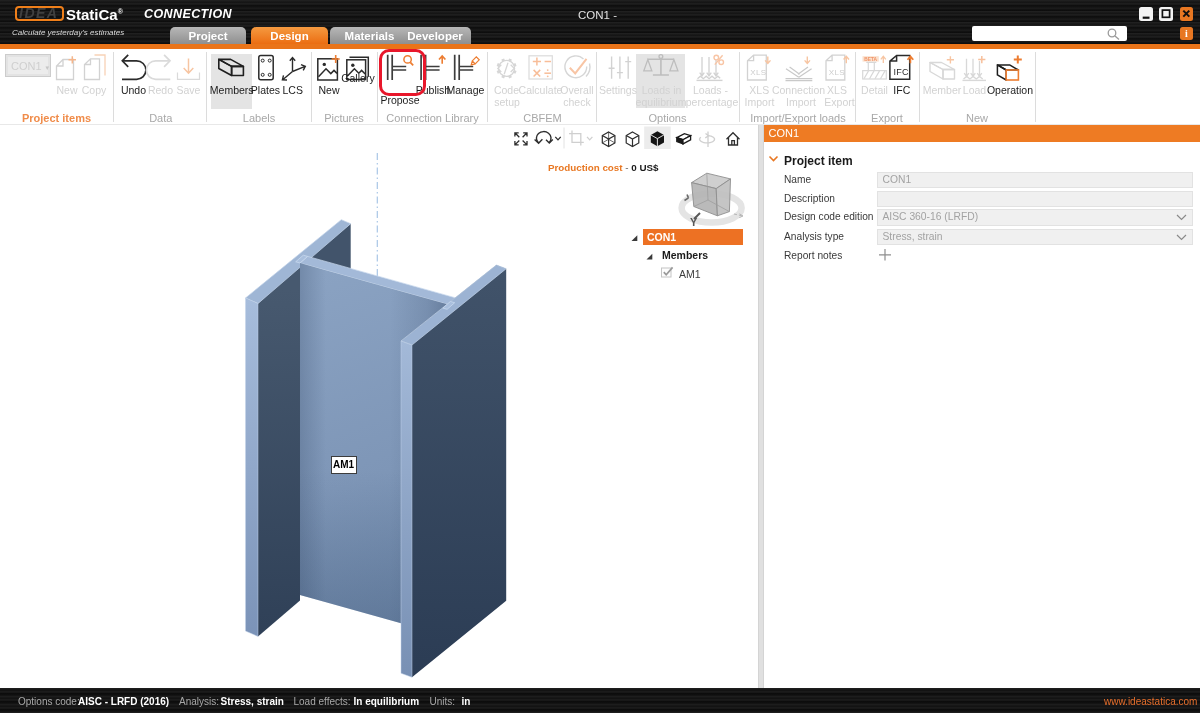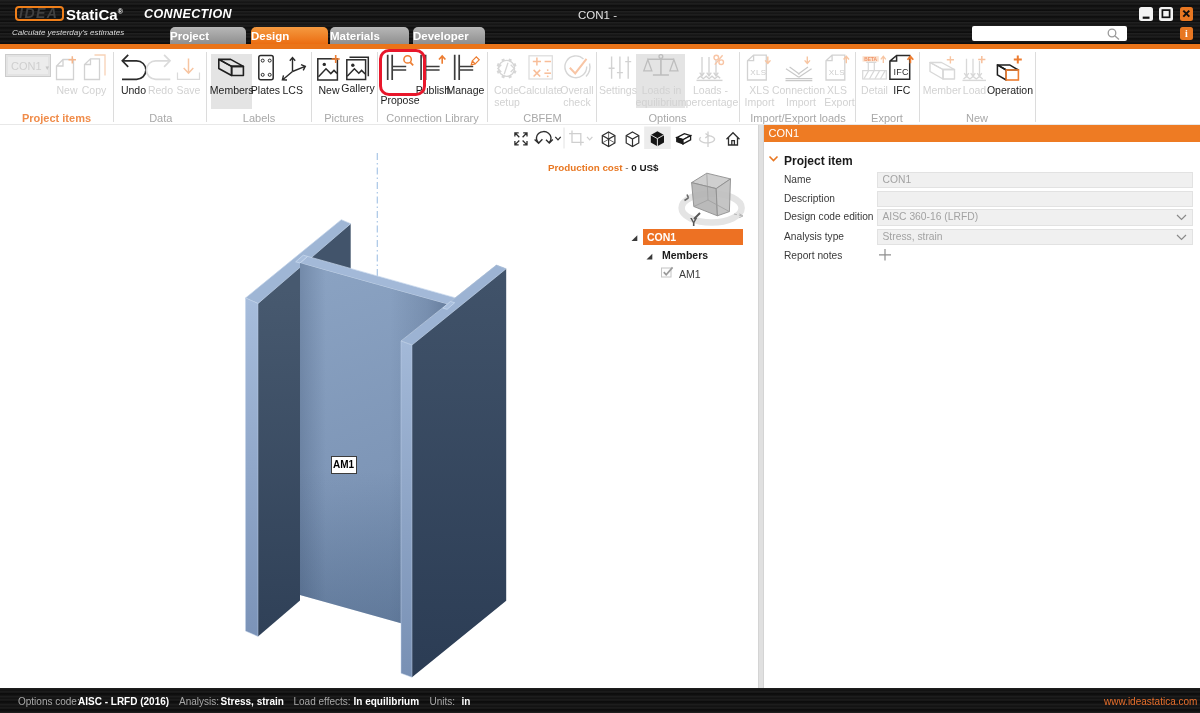--- a/index.html
+++ b/index.html
@@ -16,25 +16,25 @@
 #statica { left:66px; top:5.5px; color:#fff; font-size:15px; font-weight:bold; }
 #statica sup { font-size:7px; }
 #slogan { left:12px; top:28px; color:#ddd; font-size:8px; font-style:italic; }
 #conn { left:144px; top:7px; color:#fff; font-size:12.5px; font-weight:bold; font-style:italic; letter-spacing:0.4px; }
 #wintitle { left:578px; top:9px; color:#e2e2e2; font-size:11.5px; }
 .winbtn { top:7px; width:13.5px; height:13.5px; border-radius:2.5px; background:#f3f3f3; }
 #btnmin { left:1139px; } #btnmax { left:1159.2px; }
 #btnclose { left:1179.8px; background:#e87722; }
 #searchbox { left:972px; top:26px; width:155px; height:15px; background:#fff; border-radius:2px; }
 #infobtn { left:1179.8px; top:27px; width:13px; height:13px; background:#e87722; border-radius:2.5px; color:#fff; font-size:10px; font-weight:bold; text-align:center; line-height:13px; font-family:"Liberation Serif",serif; }
-.tab { top:26.5px; height:17.5px; border-radius:5px 5px 0 0; color:#fff; font-size:11.5px; font-weight:bold; line-height:18px; background:linear-gradient(#b7b7b7,#8f8f8f); }
+.tab { top:26.5px; height:17.5px; border-radius:5px 5px 0 0; color:#fff; font-size:11.5px; font-weight:bold; text-align:center; line-height:18px; background:linear-gradient(#b7b7b7,#8f8f8f); }
 #tab1 { left:170px; width:76px; }
 #tab2 { left:251px; width:77px; background:linear-gradient(#f59a40,#eb6d12); }
 #tab3 { left:330px; width:79px; }
-#tab4 { left:413px; width:72px; }
+#tab4 { left:399px; width:72px; }
 
 
 #ribbon { left:0; top:49.3px; width:1200px; height:76.2px; background:#fff; border-bottom:1px solid #e8e8e8; }
 .rlabel { position:absolute; font-size:10.5px; color:#1c1c1c; text-align:center; white-space:nowrap; }
 .dis { color:#d2d2d2; }
 .glabel { position:absolute; top:62.5px; font-size:11px; color:#a8a8a8; text-align:center; white-space:nowrap; }
 .selbg { position:absolute; background:#e4e4e4; }
 
 
 #vtoolbar { left:0; top:125.5px; width:757px; height:23.5px; background:#fff; }
@@ -283,21 +283,21 @@
   <div id="riblabels">
     <div class="abs rlabel dis" style="left:67px;top:83.5px;transform:translateX(-50%)">New</div>
     <div class="abs rlabel dis" style="left:94px;top:83.5px;transform:translateX(-50%)">Copy</div>
     <div class="abs rlabel" style="left:133.5px;top:83.5px;transform:translateX(-50%)">Undo</div>
     <div class="abs rlabel dis" style="left:160.5px;top:83.5px;transform:translateX(-50%)">Redo</div>
     <div class="abs rlabel dis" style="left:188.5px;top:83.5px;transform:translateX(-50%)">Save</div>
     <div class="abs rlabel" style="left:231.7px;top:83.5px;transform:translateX(-50%)">Members</div>
     <div class="abs rlabel" style="left:265.4px;top:83.5px;transform:translateX(-50%)">Plates</div>
     <div class="abs rlabel" style="left:292.7px;top:83.5px;transform:translateX(-50%)">LCS</div>
     <div class="abs rlabel" style="left:329px;top:83.5px;transform:translateX(-50%)">New</div>
-    <div class="abs rlabel" style="left:358px;top:82px;transform:translateX(-50%)">Gallery</div>
+    <div class="abs rlabel" style="left:358px;top:72px;transform:translateX(-50%)">Gallery</div>
     <div class="abs rlabel" style="left:400px;top:94px;transform:translateX(-50%)">Propose</div>
     <div class="abs rlabel" style="left:433px;top:83.5px;transform:translateX(-50%)">Publish</div>
     <div class="abs rlabel" style="left:465.4px;top:83.5px;transform:translateX(-50%)">Manage</div>
     <div class="abs rlabel dis" style="left:506.5px;top:83.5px;transform:translateX(-50%)">Code</div>
     <div class="abs rlabel dis" style="left:507px;top:95.5px;transform:translateX(-50%)">setup</div>
     <div class="abs rlabel dis" style="left:540.5px;top:83.5px;transform:translateX(-50%)">Calculate</div>
     <div class="abs rlabel dis" style="left:577px;top:83.5px;transform:translateX(-50%)">Overall</div>
     <div class="abs rlabel dis" style="left:577px;top:95.5px;transform:translateX(-50%)">check</div>
     <div class="abs rlabel dis" style="left:618px;top:83.5px;transform:translateX(-50%)">Settings</div>
     <div class="abs rlabel dis" style="left:661.5px;top:83.5px;transform:translateX(-50%)">Loads in</div>

